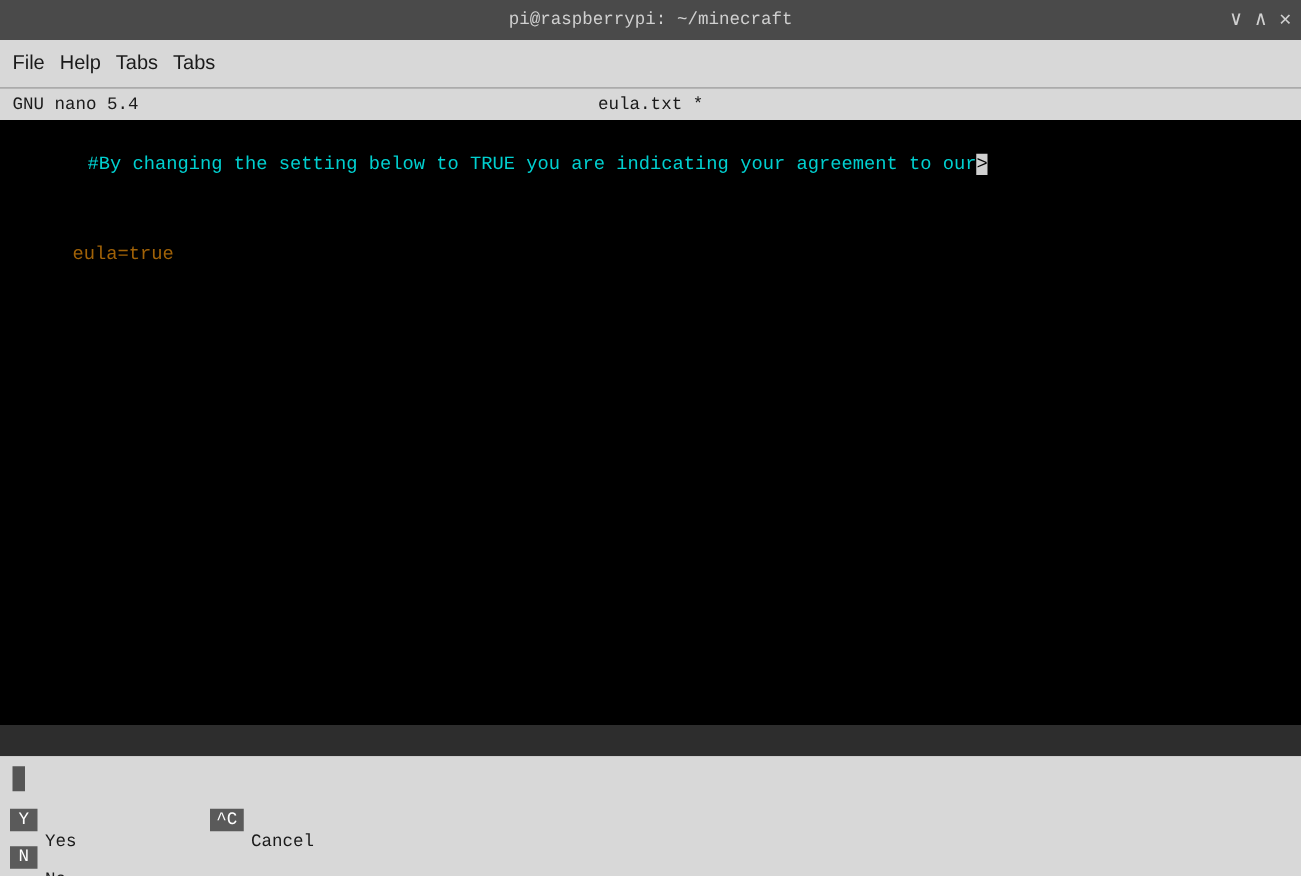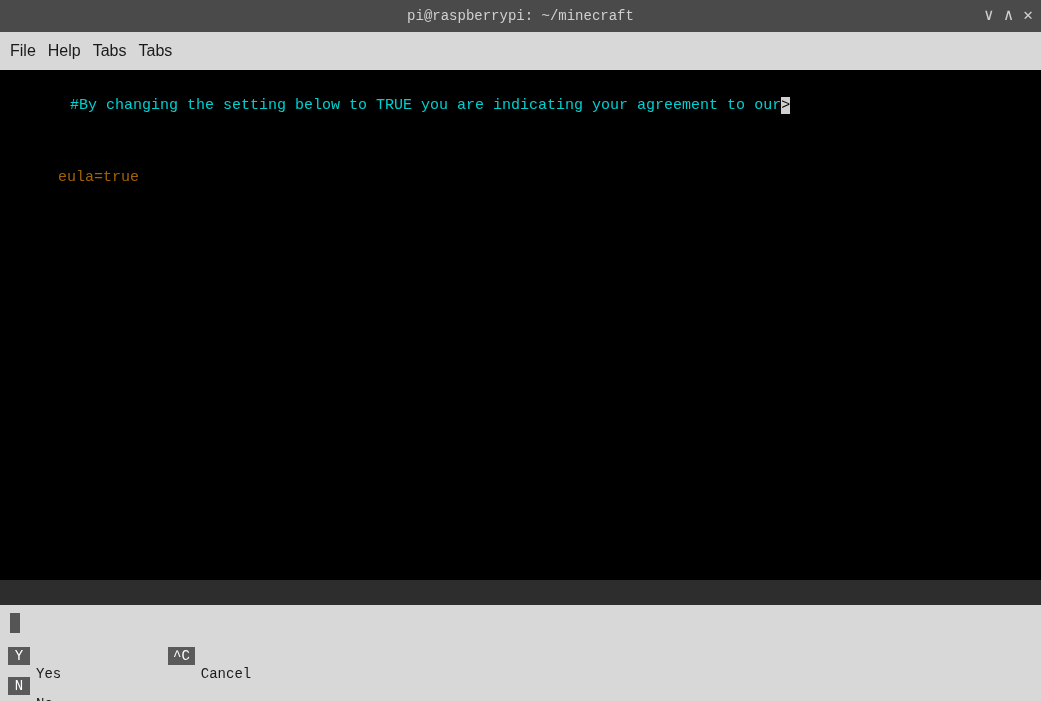--- a/index.html
+++ b/index.html
@@ -209,20 +209,24 @@
     </div>
   </div>
 
   <div class="menu-bar">
     <span class="menu-item">File</span>
     <span class="menu-item">Help</span>
     <span class="menu-item">Tabs</span>
     <span class="menu-item">Tabs</span>
   </div>
 
+  <div class="nano-header-wrapper">
+    <span class="nano-version">GNU nano 5.4</span>
+    <span class="nano-filename">eula.txt *</span>
+  </div>
 
   <div class="editor-wrapper">
     <div class="editor-line line-comment">
       <span>#By changing the setting below to TRUE you are indicating your agreement to our</span><span class="cursor-indicator">&gt;</span>
     </div>
     <div class="editor-line line-normal">
       <span>eula=true</span>
     </div>
   </div>
 

